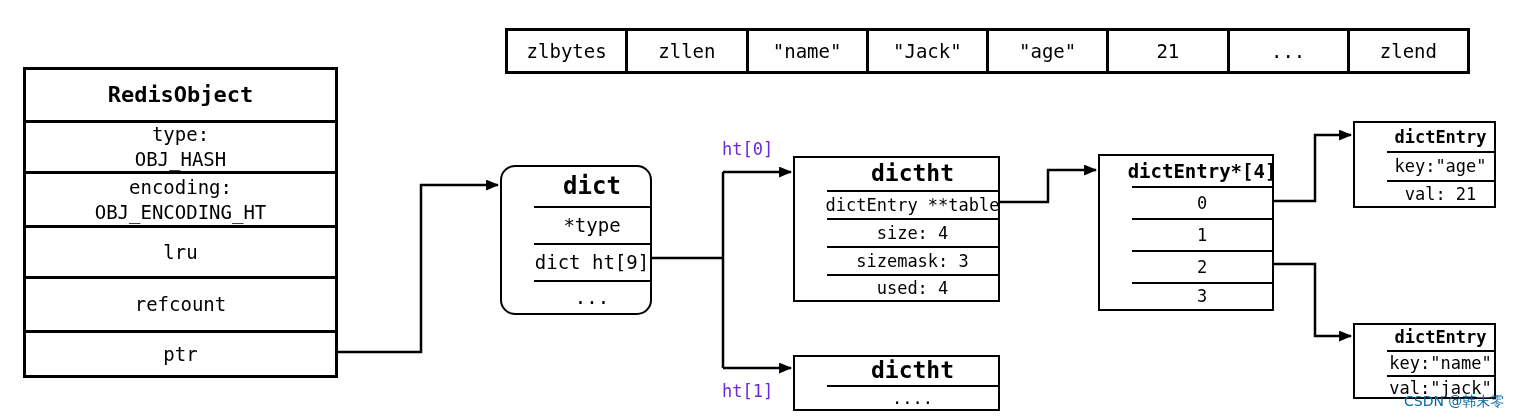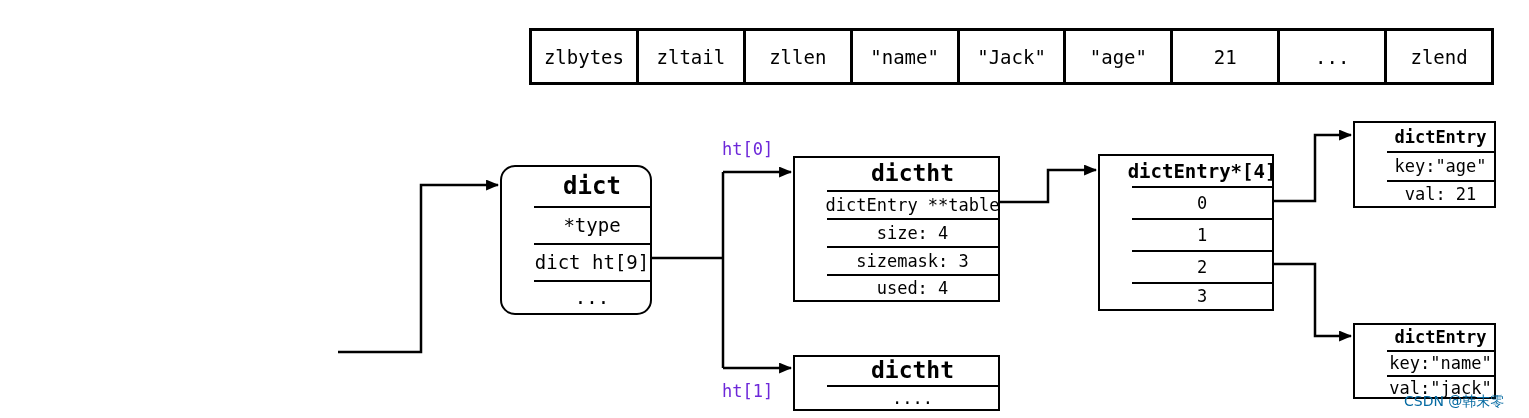--- a/index.html
+++ b/index.html
@@ -2,22 +2,22 @@
 <html><head>
 <meta charset="utf-8">
 <style>
   html,body{margin:0;padding:0;background:#ffffff;}
   #stage{
     position:relative;width:1529px;height:418px;background:#ffffff;overflow:hidden;
     font-family:"DejaVu Sans Mono","Liberation Mono",monospace;color:#000;
   }
   
   .zl{
-    position:absolute;left:505px;top:28px;width:965px;height:57px;
-    display:flex;border:3px solid #000;box-sizing:border-box;background:#fff;margin-left:24px;
+    position:absolute;left:505px;top:28px;width:965px;height:46px;
+    display:flex;border:3px solid #000;box-sizing:border-box;background:#fff;
   }
   .zl-cell{
     flex:1;display:flex;align-items:center;justify-content:center;
     font-size:19px;border-left:3px solid #000;white-space:nowrap;
   }
   .zl-cell:first-child{border-left:none;}
   
   .box{
     position:absolute;box-sizing:border-box;background:#fff;
     display:flex;flex-direction:column;border:3px solid #000;
@@ -64,30 +64,43 @@
 
     <polyline points="1000,202 1048,202 1048,170 1096,170" fill="none" stroke="#000" stroke-width="2.5" marker-end="url(#arrow)"></polyline>
 
     <polyline points="1273,201 1315,201 1315,135 1351,135" fill="none" stroke="#000" stroke-width="2.5" marker-end="url(#arrow)"></polyline>
 
     <polyline points="1273,264 1315,264 1315,336 1351,336" fill="none" stroke="#000" stroke-width="2.5" marker-end="url(#arrow)"></polyline>
   </svg>
 
   <div class="zl">
     <div class="zl-cell">zlbytes</div>
-    <div class="zl-cell">zltail</div>
     <div class="zl-cell">zllen</div>
     <div class="zl-cell">"name"</div>
     <div class="zl-cell">"Jack"</div>
     <div class="zl-cell">"age"</div>
     <div class="zl-cell">21</div>
     <div class="zl-cell">...</div>
     <div class="zl-cell">zlend</div>
   </div>
 
+  <div class="box" style="left:23px;top:67px;width:315px;height:311px;">
+    <div class="row hdr" style="height:50px;font-size:22px;">RedisObject</div>
+    <div class="row" style="height:51px;">
+      <div>type:</div>
+      <div>OBJ_HASH</div>
+    </div>
+    <div class="row" style="height:54px;">
+      <div>encoding:</div>
+      <div>OBJ_ENCODING_HT</div>
+    </div>
+    <div class="row" style="height:51px;">lru</div>
+    <div class="row" style="height:54px;">refcount</div>
+    <div class="row" style="flex:1;">ptr</div>
+  </div>
 
   <div class="box thin" style="left:500px;top:165px;width:152px;height:150px;border-radius:15px;">
     <div class="row hdr" style="height:39px;font-size:24px;">dict</div>
     <div class="row" style="height:37px;">*type</div>
     <div class="row" style="height:37px;">dict ht[9]</div>
     <div class="row" style="flex:1;">...</div>
   </div>
 
   <div class="box thin small" style="left:793px;top:156px;width:207px;height:146px;">
     <div class="row hdr" style="height:32px;font-size:23px;">dictht</div>

